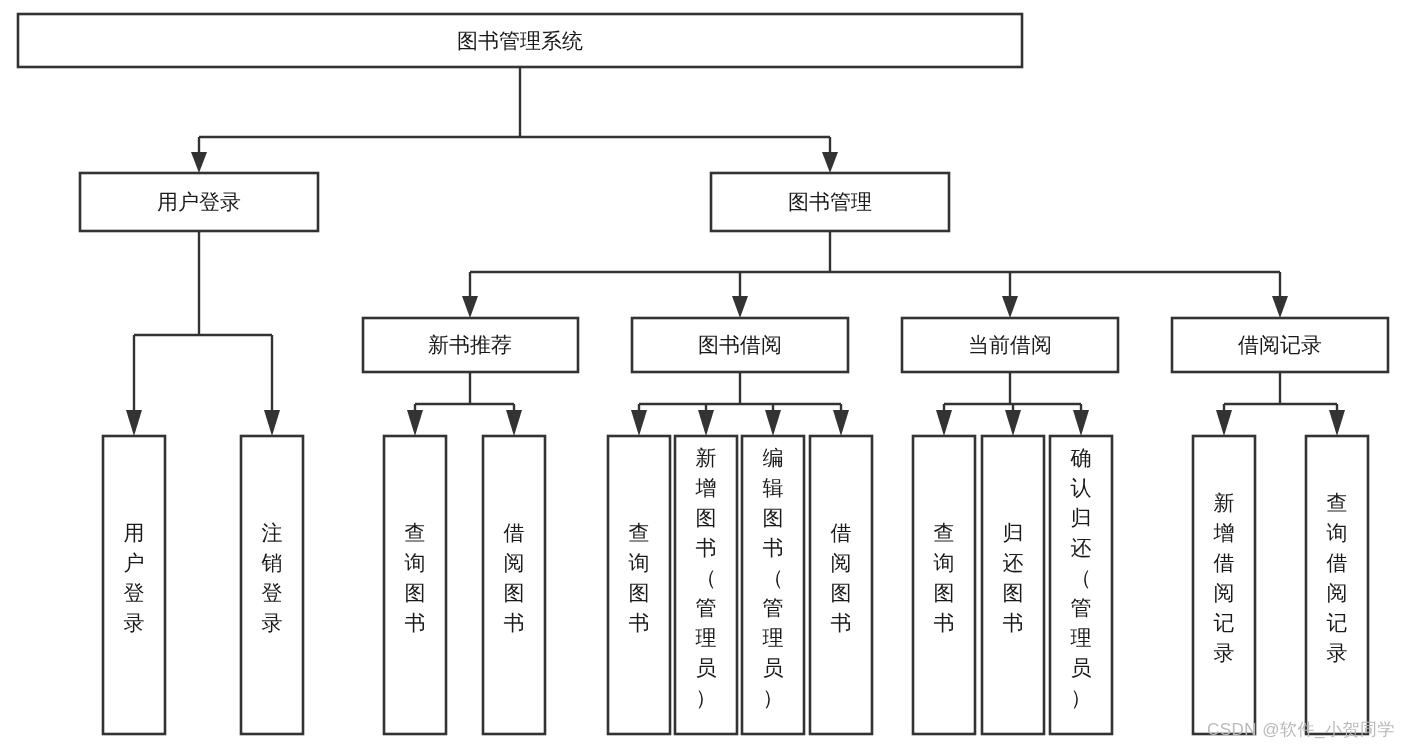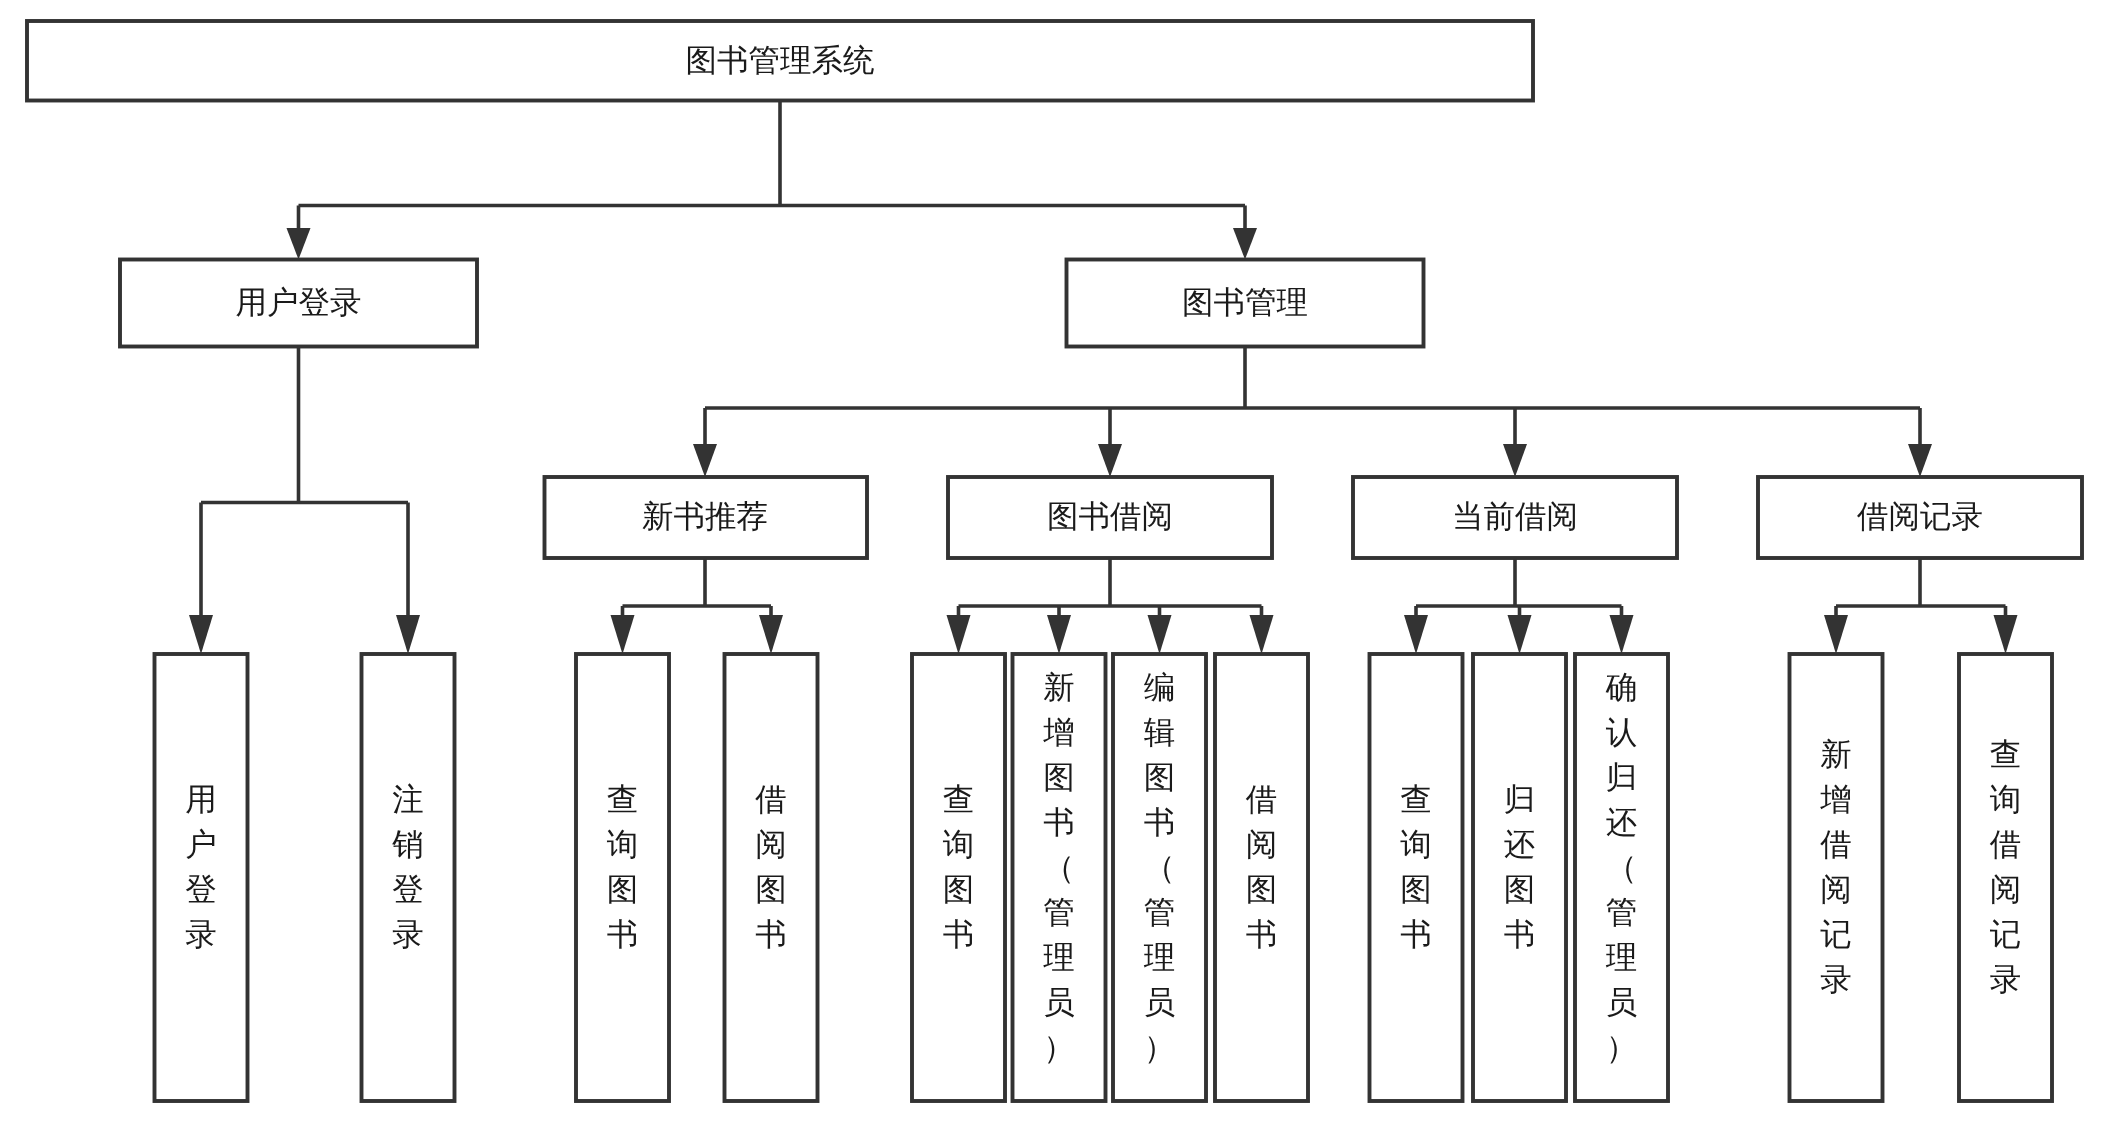--- a/index.html
+++ b/index.html
@@ -231,13 +231,14 @@
       <rect class="node-box" x="1193" y="436" width="62" height="298"></rect>
       <text class="node-label-v" x="1224" y="510"><tspan x="1224" dy="0">新</tspan><tspan x="1224" dy="30">增</tspan><tspan x="1224" dy="30">借</tspan><tspan x="1224" dy="30">阅</tspan><tspan x="1224" dy="30">记</tspan><tspan x="1224" dy="30">录</tspan></text>
     </g>
     <g>
       <rect class="node-box" x="1306" y="436" width="62" height="298"></rect>
       <text class="node-label-v" x="1337" y="510"><tspan x="1337" dy="0">查</tspan><tspan x="1337" dy="30">询</tspan><tspan x="1337" dy="30">借</tspan><tspan x="1337" dy="30">阅</tspan><tspan x="1337" dy="30">记</tspan><tspan x="1337" dy="30">录</tspan></text>
     </g>
 
   </svg>
 
+  <div class="watermark">CSDN @软件_小贺同学</div>
 </div>
 
 </body></html>

